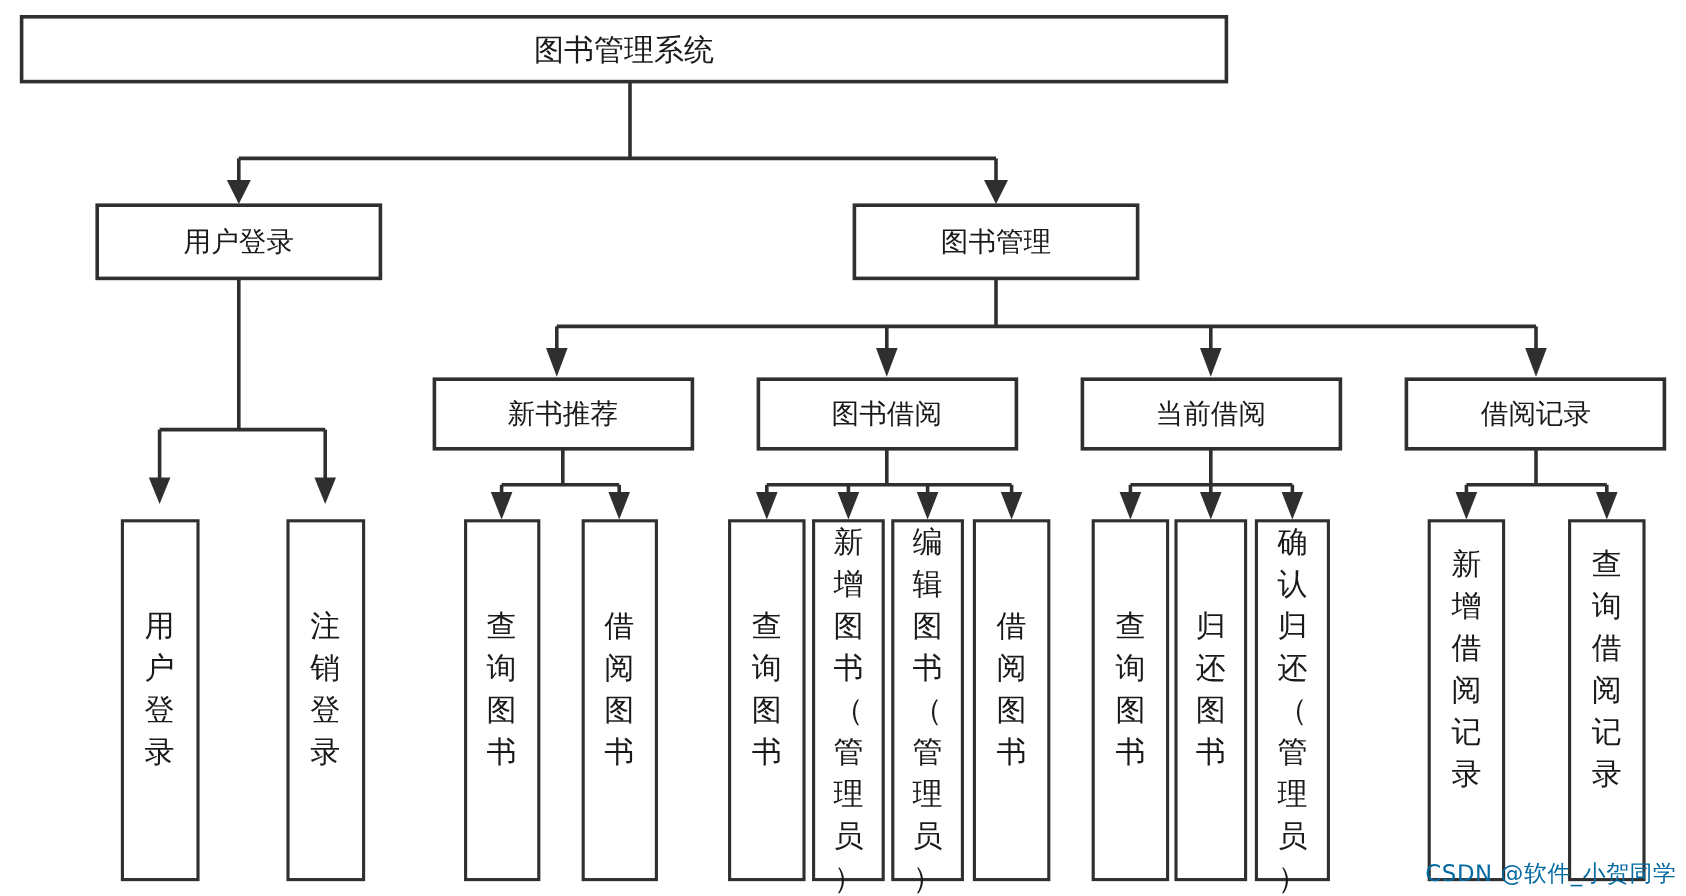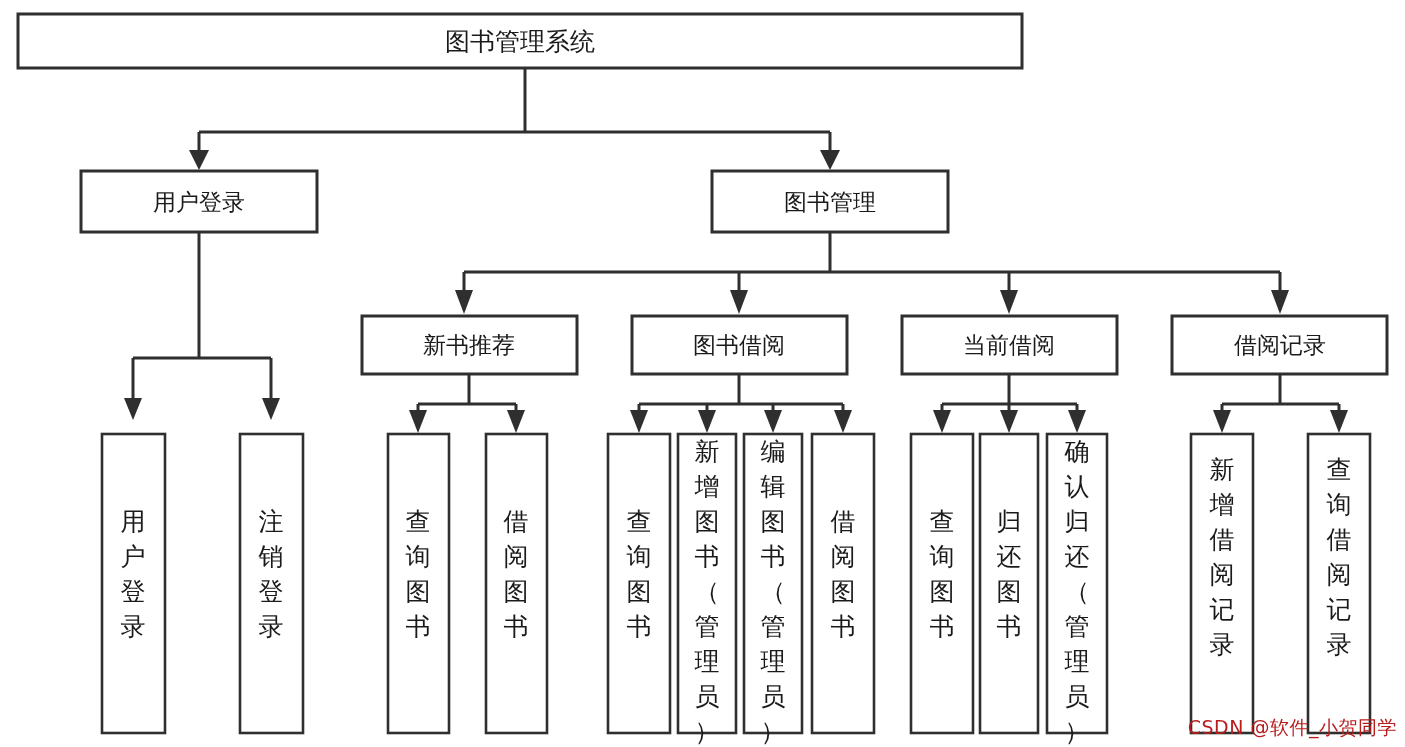--- a/index.html
+++ b/index.html
@@ -59,21 +59,21 @@
     font-size: 25px;
     fill: #1a1a1a;
     font-family: "DejaVu Sans", "Liberation Sans", sans-serif;
     text-anchor: middle;
   }
   .watermark {
     position: absolute;
     right: 8px;
     bottom: 6px;
     font-size: 19px;
-    color: #b91c1c;
+    color: #0369a1;
     font-family: "DejaVu Sans", "Liberation Sans", sans-serif;
     letter-spacing: 0.5px;
     white-space: nowrap;
     pointer-events: none;
   }
 </style>
 </head>
 <body>
 
 <div id="diagram-root">

